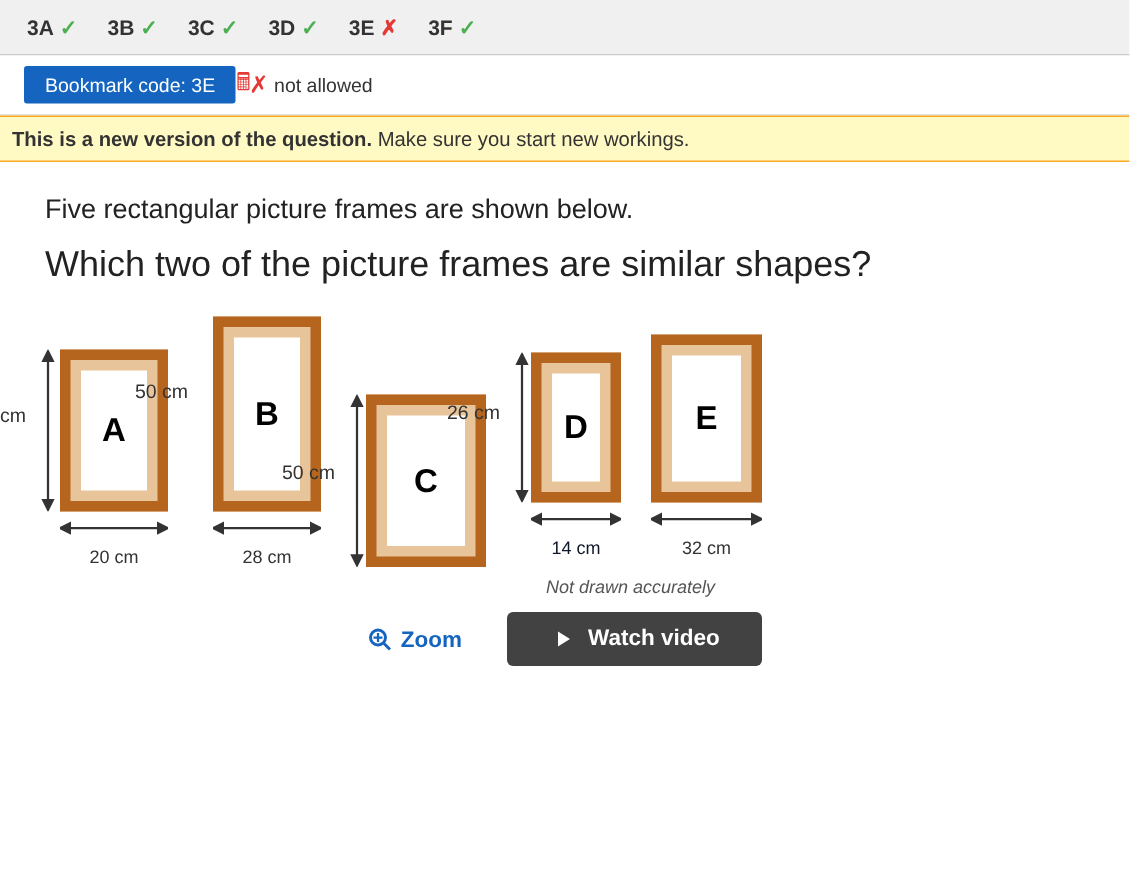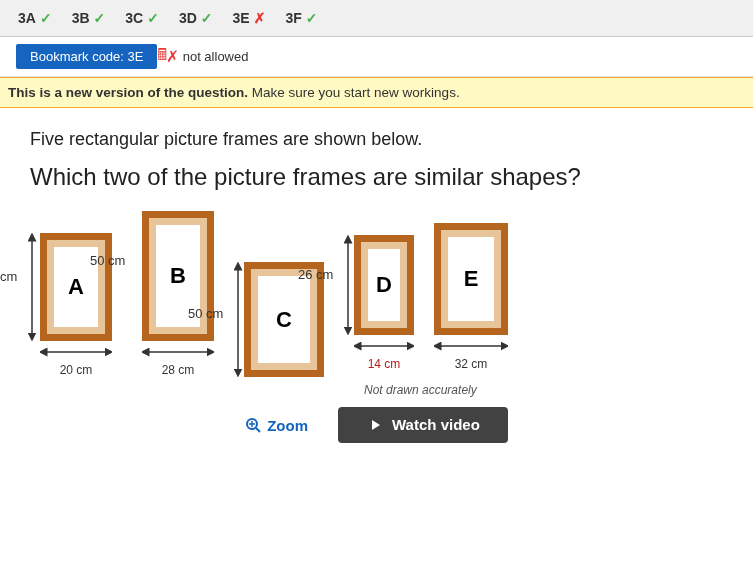--- a/index.html
+++ b/index.html
@@ -287,21 +287,21 @@
               <defs>
                   <marker id="dw1" markerWidth="6" markerHeight="6" refX="3" refY="3" orient="auto">
                     <path d="M0,0 L6,3 L0,6 Z" fill="#333"></path>
                   </marker>
               <marker id="dw2" markerWidth="6" markerHeight="6" refX="3" refY="3" orient="auto-start-reverse">
                     <path d="M0,0 L6,3 L0,6 Z" fill="#333"></path>
                   </marker>
                 </defs>
               <line x1="3" y1="9" x2="57" y2="9" stroke="#333" stroke-width="1.5" marker-start="url(#dw2)" marker-end="url(#dw1)"></line>
             </svg>
-            <div style="text-align:center;font-size:12px;color:#b91c1c;margin-top:-2px;">14 cm</div>
+            <div style="text-align:center;font-size:12px;color:#0f172a;margin-top:-2px;">14 cm</div>
           </div>
         </div>
 
         <div style="position:relative; display:inline-block; margin-bottom:20px;">
           <div style="width:74px;height:112px;border:7px solid #b5651d;background:#e8c49a;position:relative;display:flex;align-items:center;justify-content:center;">
             <div style="position:absolute;top:7px;left:7px;right:7px;bottom:7px;background:#fff;"></div>
             <span style="font-size:22px;font-weight:700;z-index:1;">E</span>
           </div>
           <div style="position:relative;margin-top:2px;">
             <svg width="74" height="18">

